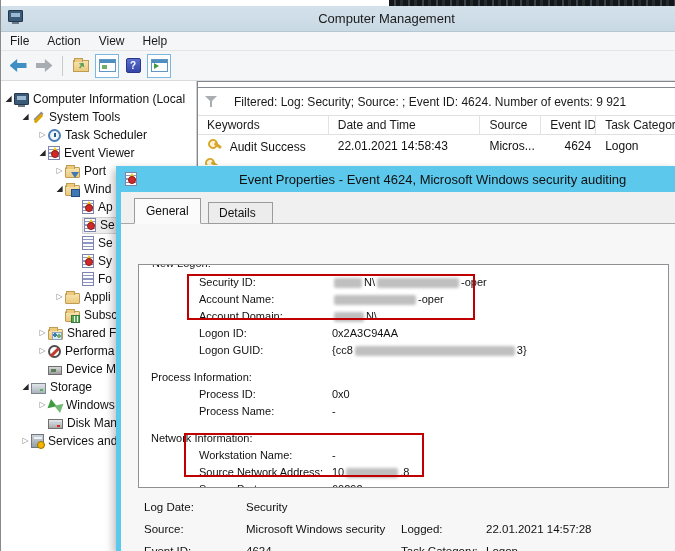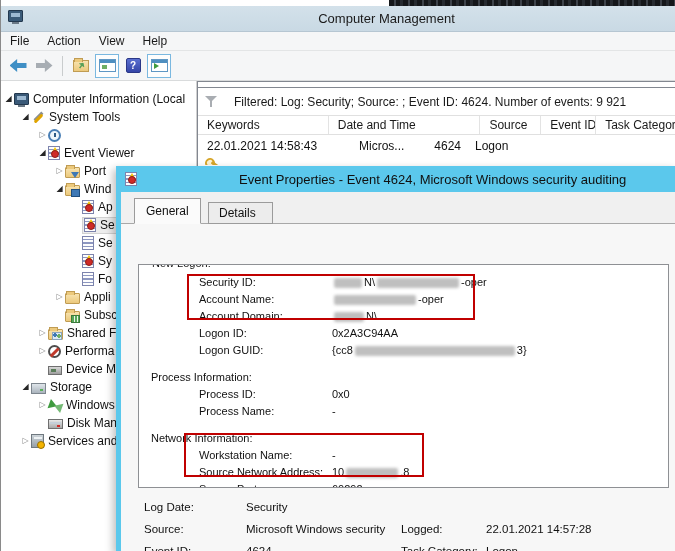--- a/index.html
+++ b/index.html
@@ -232,20 +232,21 @@
         <span class="expander expanded">◢</span>
         <span class="lbl-wrap">
           <span class="icn i-tools"></span>
           <span class="lbl">System Tools</span>
         </span>
       </div>
       <div class="tree-row" style="padding-left: 36px;">
         <span class="expander collapsed">▷</span>
         <span class="lbl-wrap">
           <span class="icn i-clock"></span>
+          <span class="lbl">Task Scheduler</span>
         </span>
       </div>
       <div class="tree-row" style="padding-left: 36px;">
         <span class="expander expanded">◢</span>
         <span class="lbl-wrap">
           <span class="icn i-eventlog-alert"></span>
           <span class="lbl">Event Viewer</span>
         </span>
       </div>
       <div class="tree-row" style="padding-left: 53px;">
@@ -369,20 +370,21 @@
     </div>
     <div class="list-header" id="list-header">
         <div class="hcell" style="width: 131px;">Keywords</div>
         <div class="hcell" style="width: 152px;">Date and Time</div>
         <div class="hcell" style="width: 61px;">Source</div>
         <div class="hcell" style="width: 55px;">Event ID</div>
         <div class="hcell" style="width: 80px;">Task Category</div>
       </div>
     <div id="list-rows">
         <div class="list-row">
+          <div class="cell" style="width: 131px;"><span class="icn i-key"></span><span style="padding-left: 4px;"> Audit Success</span></div>
           <div class="cell" style="width: 152px;">22.01.2021 14:58:43</div>
           <div class="cell" style="width: 61px;">Micros...</div>
           <div class="cell num" style="width: 55px;">4624</div>
           <div class="cell" style="width: 80px;">Logon</div>
         </div>
       </div>
     <div class="partial-row">
       <span class="icn i-key"></span>
     </div>
   </div>

